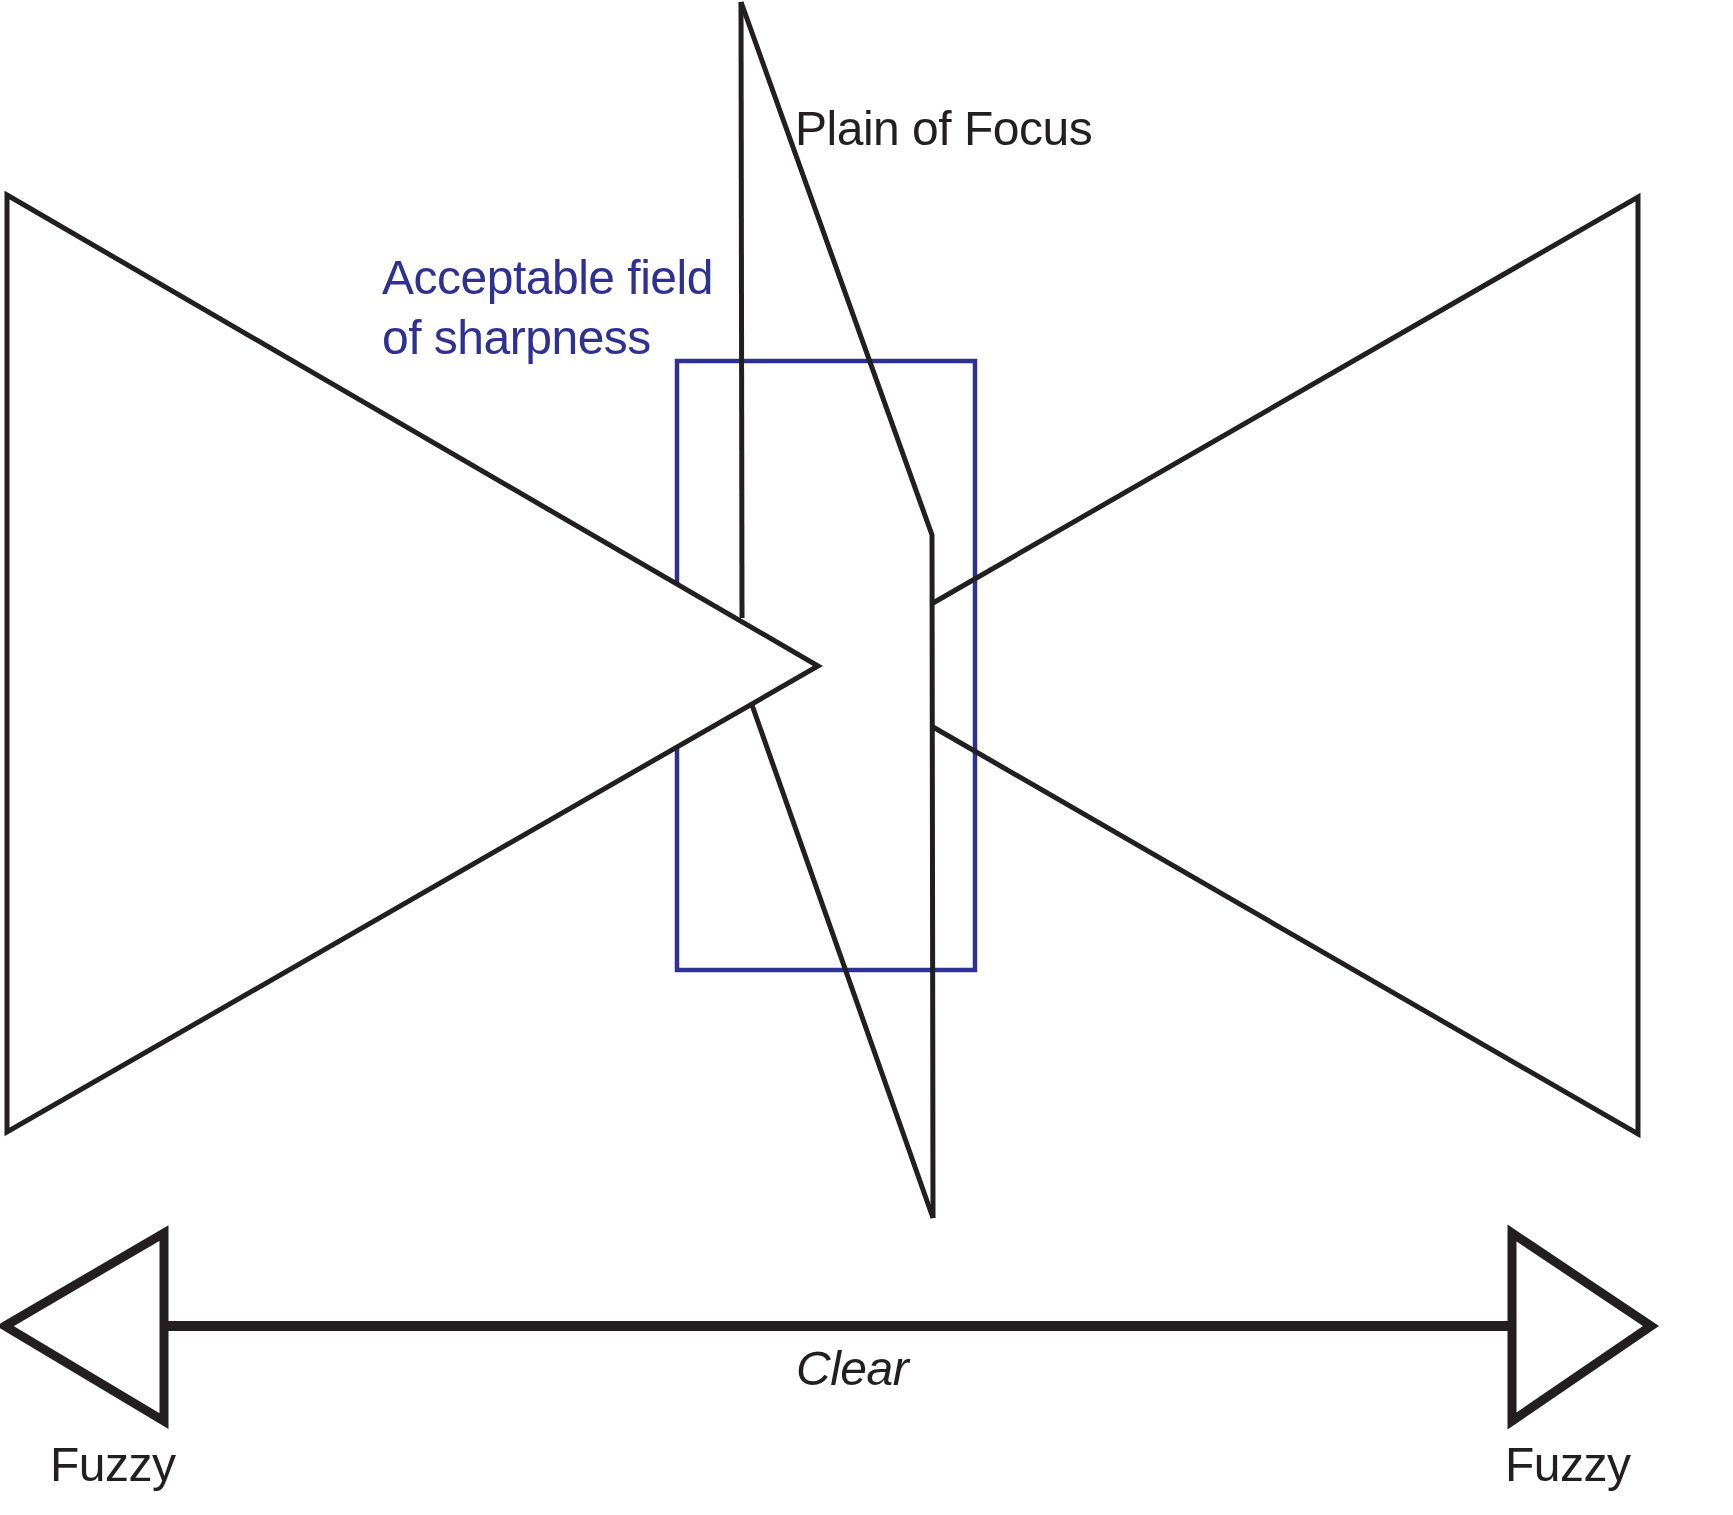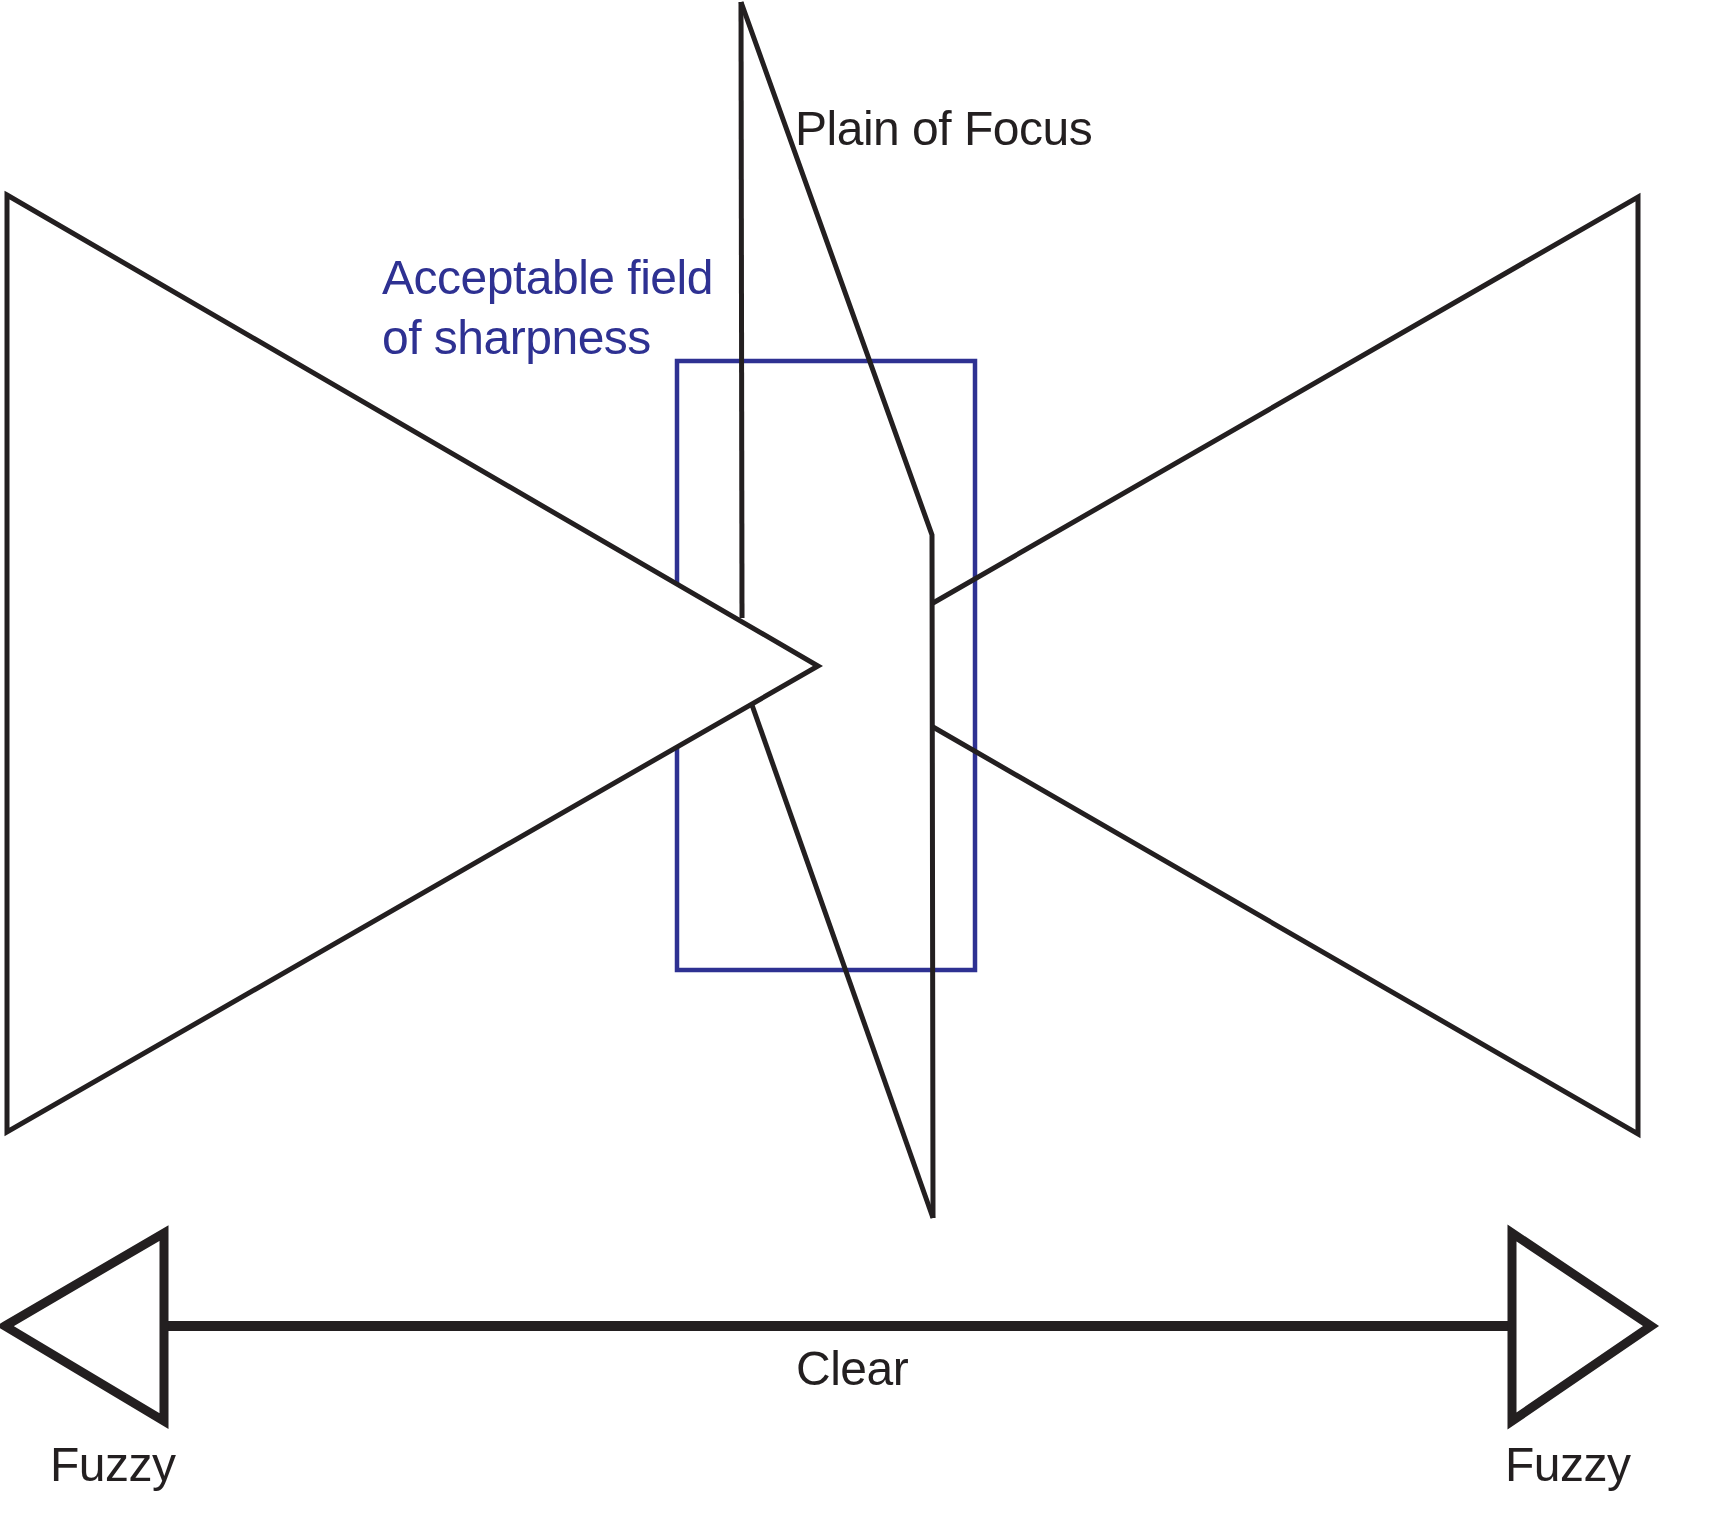--- a/index.html
+++ b/index.html
@@ -62,19 +62,19 @@
 
   </svg>
 
   <div class="label blue" style="left:382px; top:248px;">
     <span style="display:block">Acceptable field</span>
     <span style="display:block">of sharpness</span>
   </div>
 
   <div class="label" style="left:795px; top:104px;">Plain of Focus</div>
 
-  <div class="label" style="left:796px; top:1344px;">Clear</div>
+  <div class="label" style="left:796px; top:1344px;font-style:italic;">Clear</div>
 
   <div class="label" style="left:50px; top:1440px;">Fuzzy</div>
 
   <div class="label" style="left:1505px; top:1440px;">Fuzzy</div>
 
 </div>
 
 </body></html>

